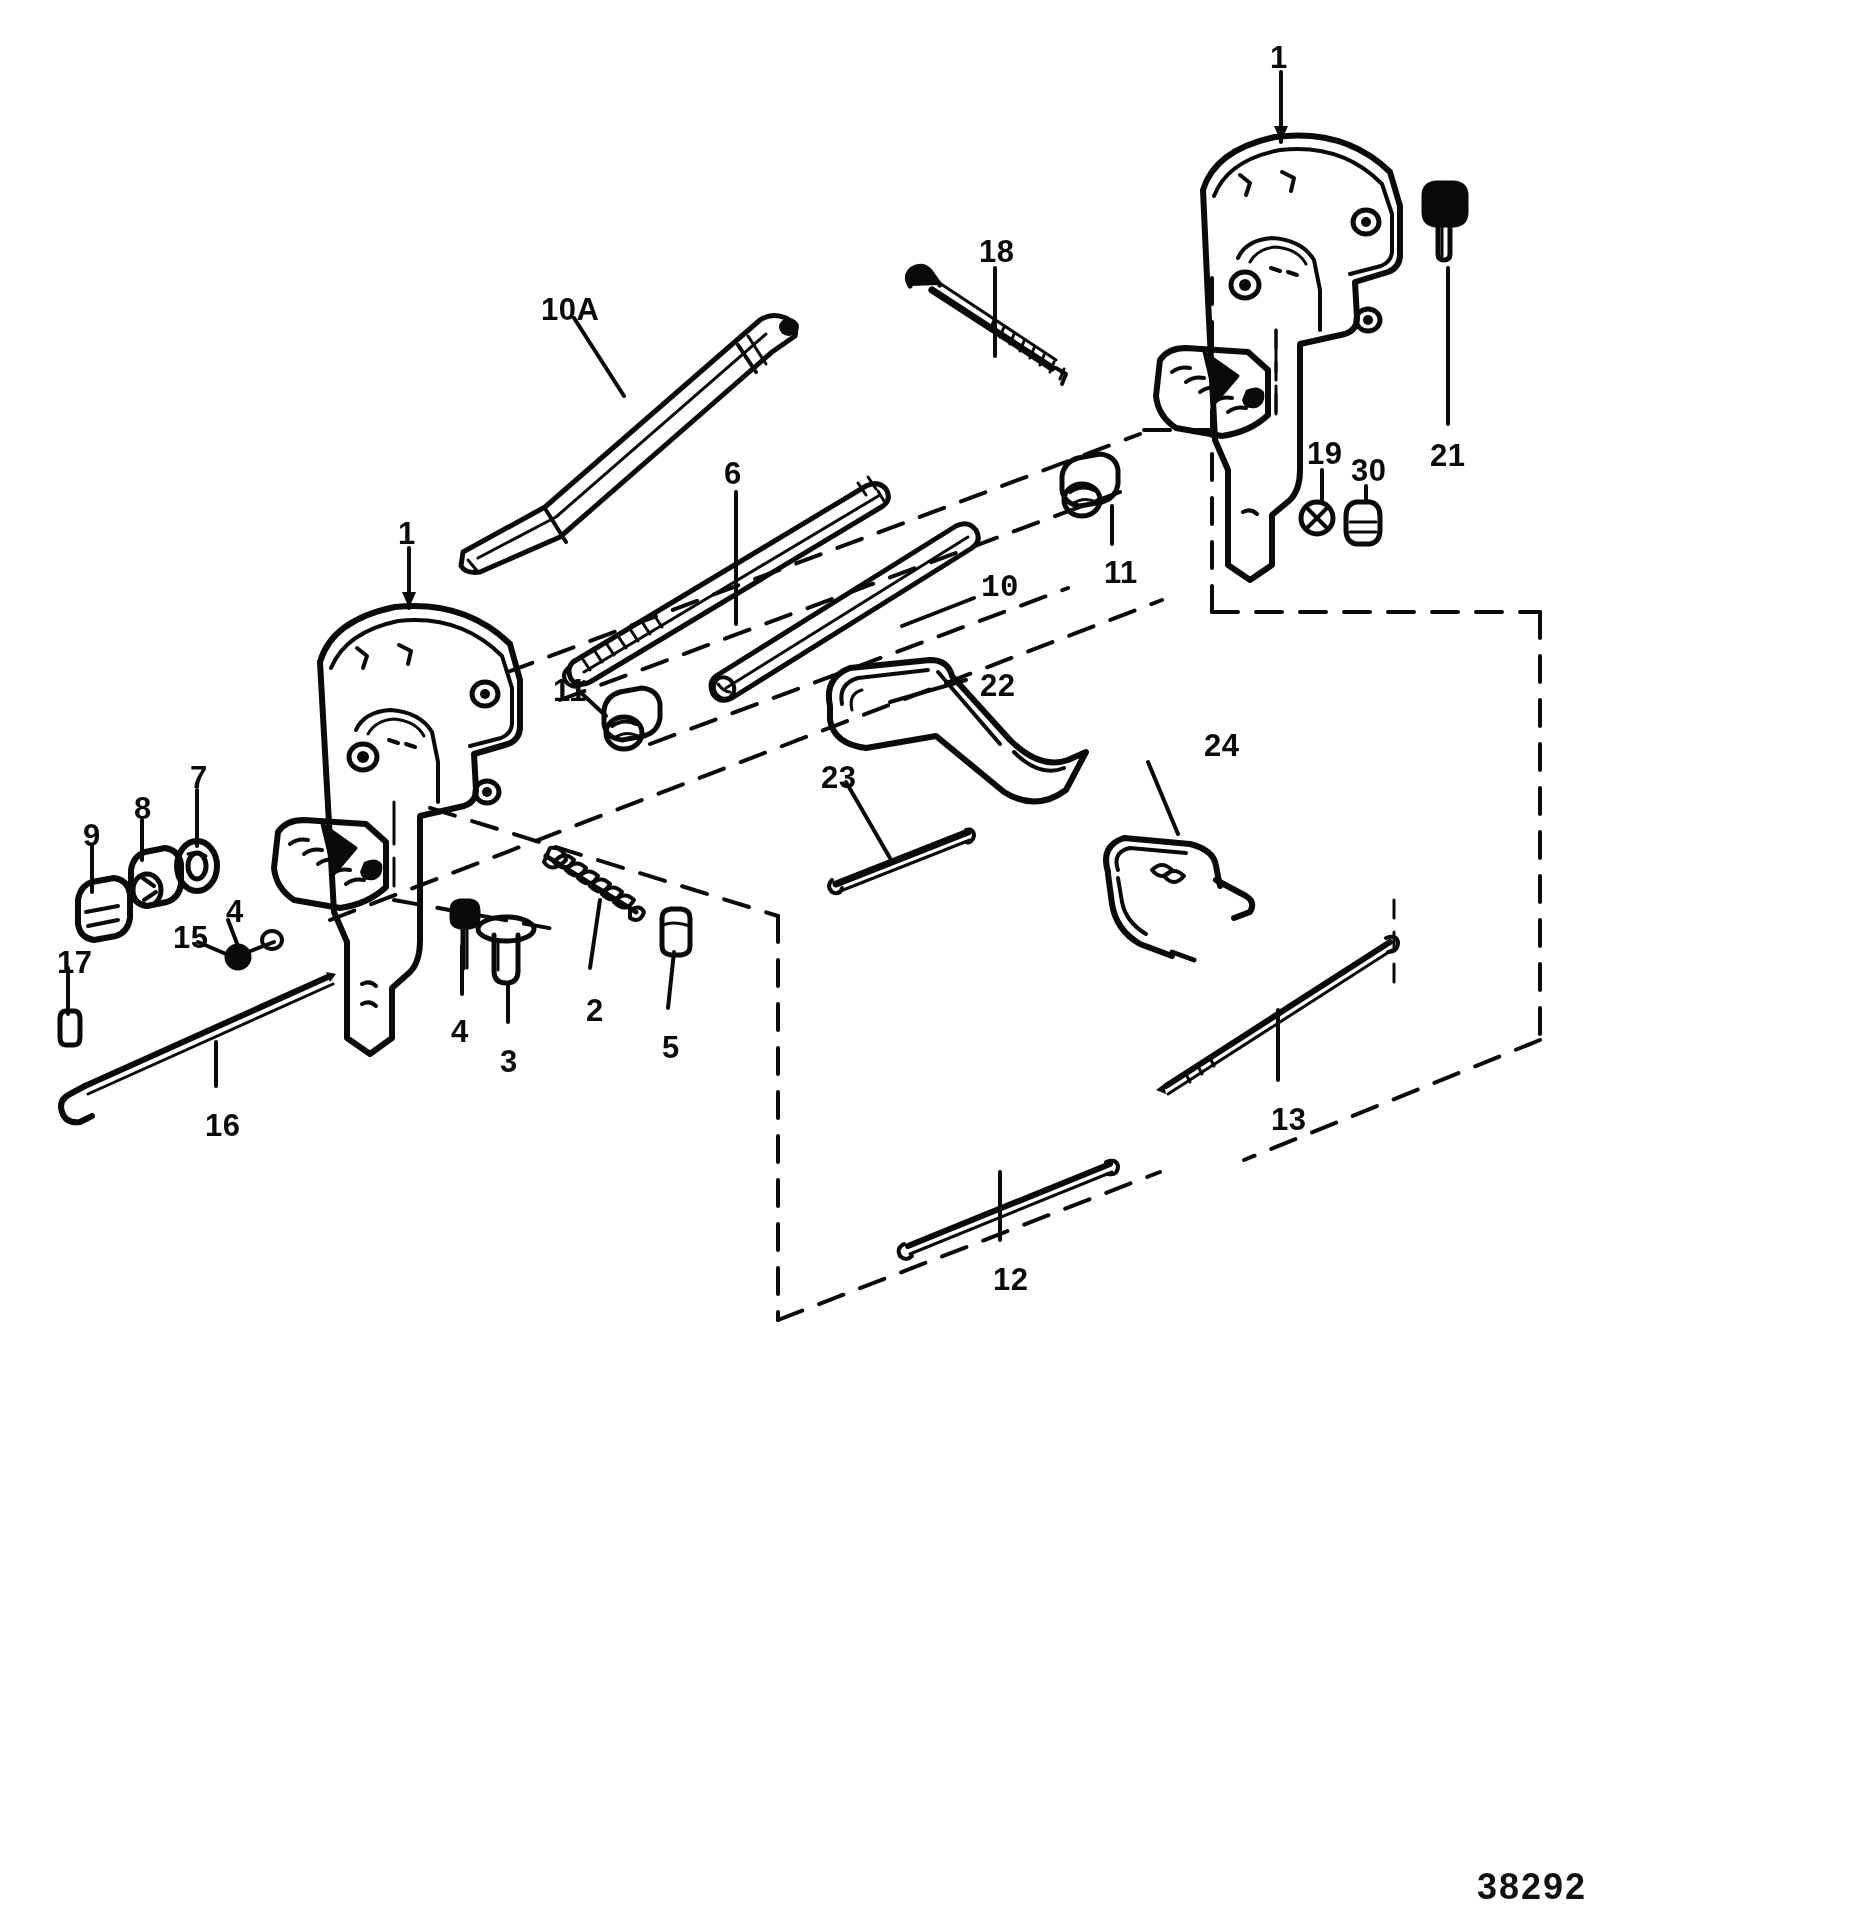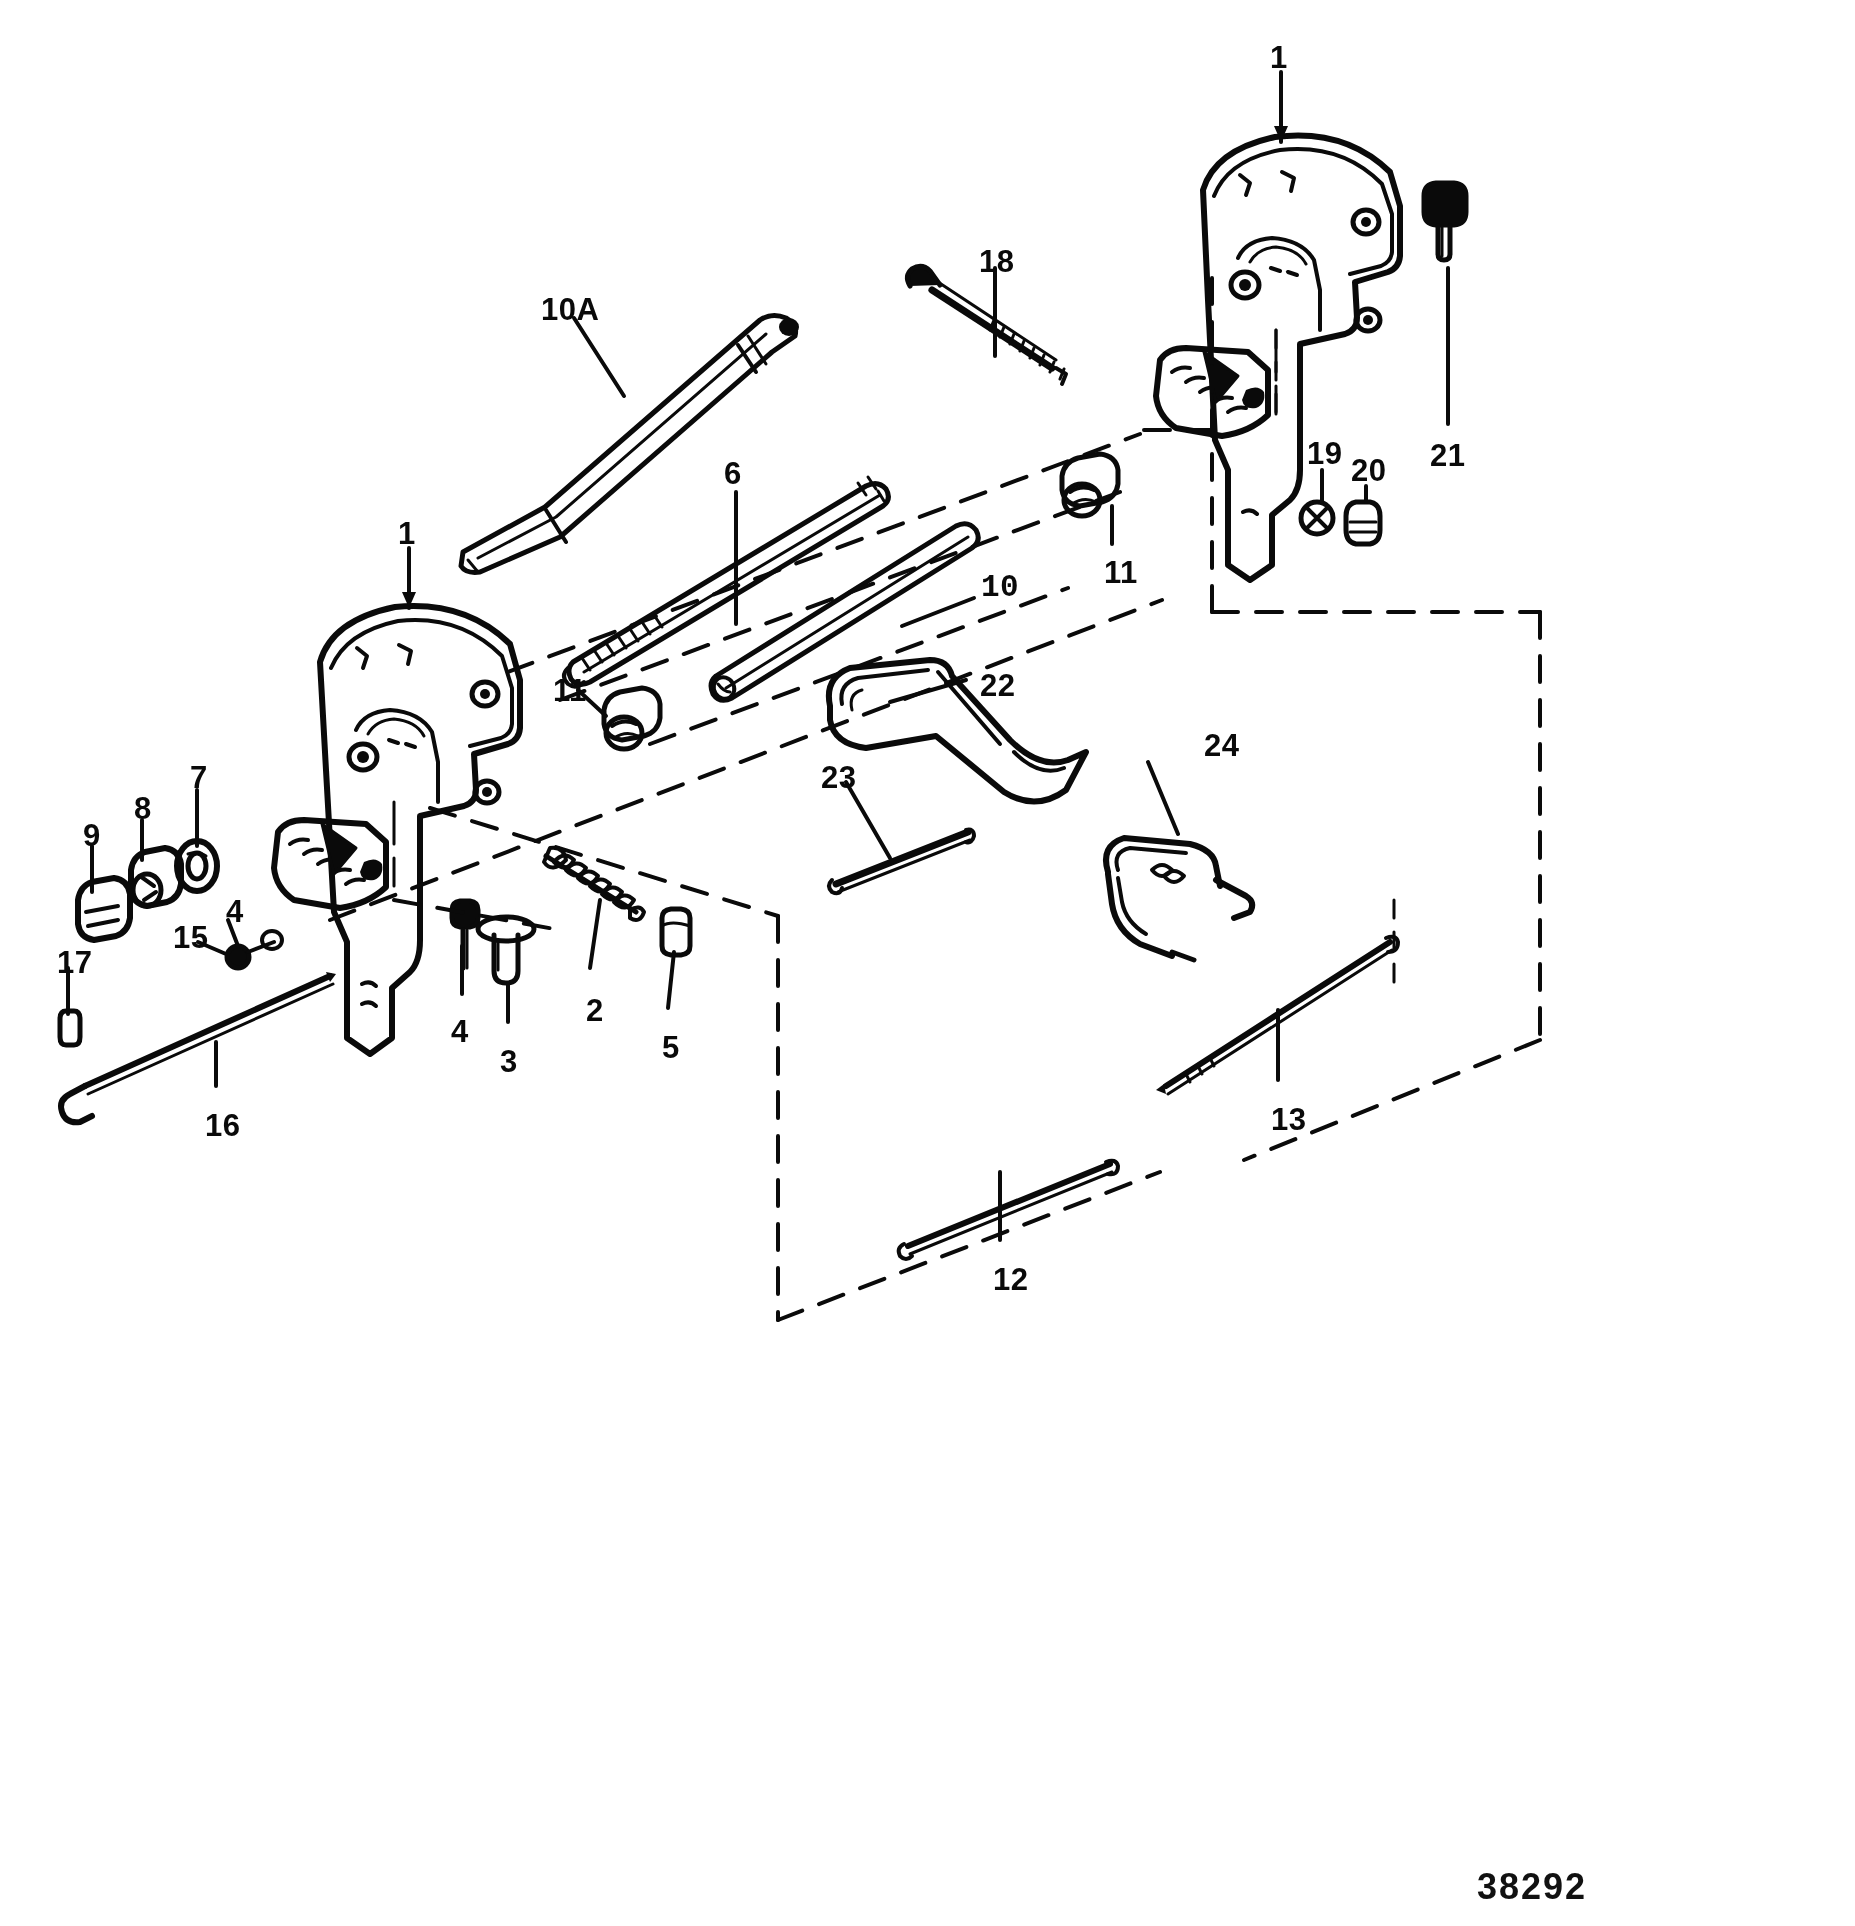--- a/index.html
+++ b/index.html
@@ -383,25 +383,25 @@
         <path d="M216 1086 L216 1042"></path>
         <path d="M1278 1080 L1278 1010"></path>
         <path d="M1000 1240 L1000 1172"></path>
         <path d="M574 318 L624 396"></path>
       </g>
     </g>
   </svg>
 
   <div class="callout" style="left:1270px;top:42px;">1</div>
   <div class="callout" style="left:541px;top:294px;">10A</div>
-  <div class="callout" style="left:979px;top:236px;margin-top:10px;">18</div>
+  <div class="callout" style="left:979px;top:236px;">18</div>
   <div class="callout" style="left:1430px;top:440px;">21</div>
   <div class="callout" style="left:724px;top:458px;">6</div>
   <div class="callout" style="left:1307px;top:438px;">19</div>
-  <div class="callout" style="left:1351px;top:455px;">20</div>
+  <div class="callout" style="left:1351px;top:455px;">30</div>
   <div class="callout" style="left:1104px;top:557px;">11</div>
   <div class="callout" style="left:981px;top:572px;font-family:Liberation Mono, monospace;">10</div>
   <div class="callout" style="left:398px;top:518px;">1</div>
   <div class="callout" style="left:553px;top:675px;">11</div>
   <div class="callout" style="left:980px;top:670px;text-align:right;">22</div>
   <div class="callout" style="left:1204px;top:730px;">24</div>
   <div class="callout" style="left:821px;top:762px;">23</div>
   <div class="callout" style="left:190px;top:762px;">7</div>
   <div class="callout" style="left:134px;top:793px;">8</div>
   <div class="callout" style="left:83px;top:820px;">9</div>

